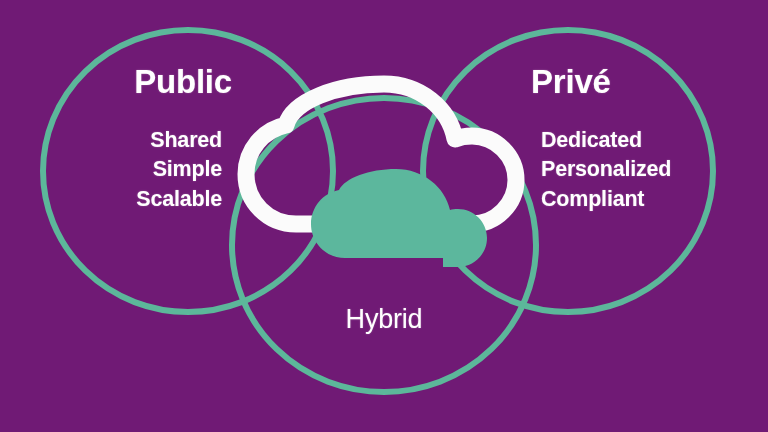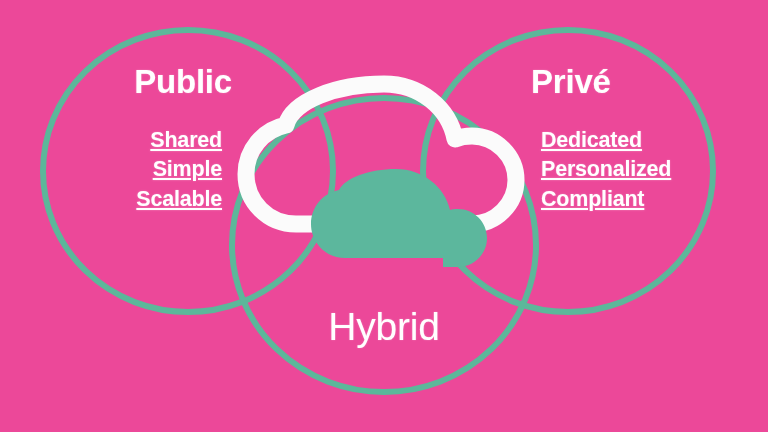--- a/index.html
+++ b/index.html
@@ -8,21 +8,21 @@
     padding: 0;
     background: #0a1361;
   }
   body {
     font-family: "Liberation Sans", "DejaVu Sans", sans-serif;
   }
   #stage {
     position: relative;
     width: 768px;
     height: 432px;
-    background: #ec4899;
+    background: #701a75;
     overflow: hidden;
   }
   #venn-svg {
     position: absolute;
     left: 0;
     top: 0;
     width: 768px;
     height: 432px;
     display: block;
   }
@@ -32,28 +32,27 @@
     white-space: pre;
     line-height: 1.30;
     letter-spacing: -0.2px;
     text-shadow: 0 0 2px rgba(255,255,255,0.30);
   }
   .circle-title {
     font-size: 33px;
     font-weight: bold;
   }
   .circle-title-light {
-    font-size: 39px;
+    font-size: 27px;
     font-weight: 400;
   }
   .bullet-list {
     font-size: 21.5px;
     font-weight: bold;
     line-height: 1.37;
-    text-decoration: underline;
   }
   #title-public {
     left: 0px;
     top: 61px;
     width: 232px;
     text-align: right;
   }
   #bullets-public {
     left: 0px;
     top: 126px;

